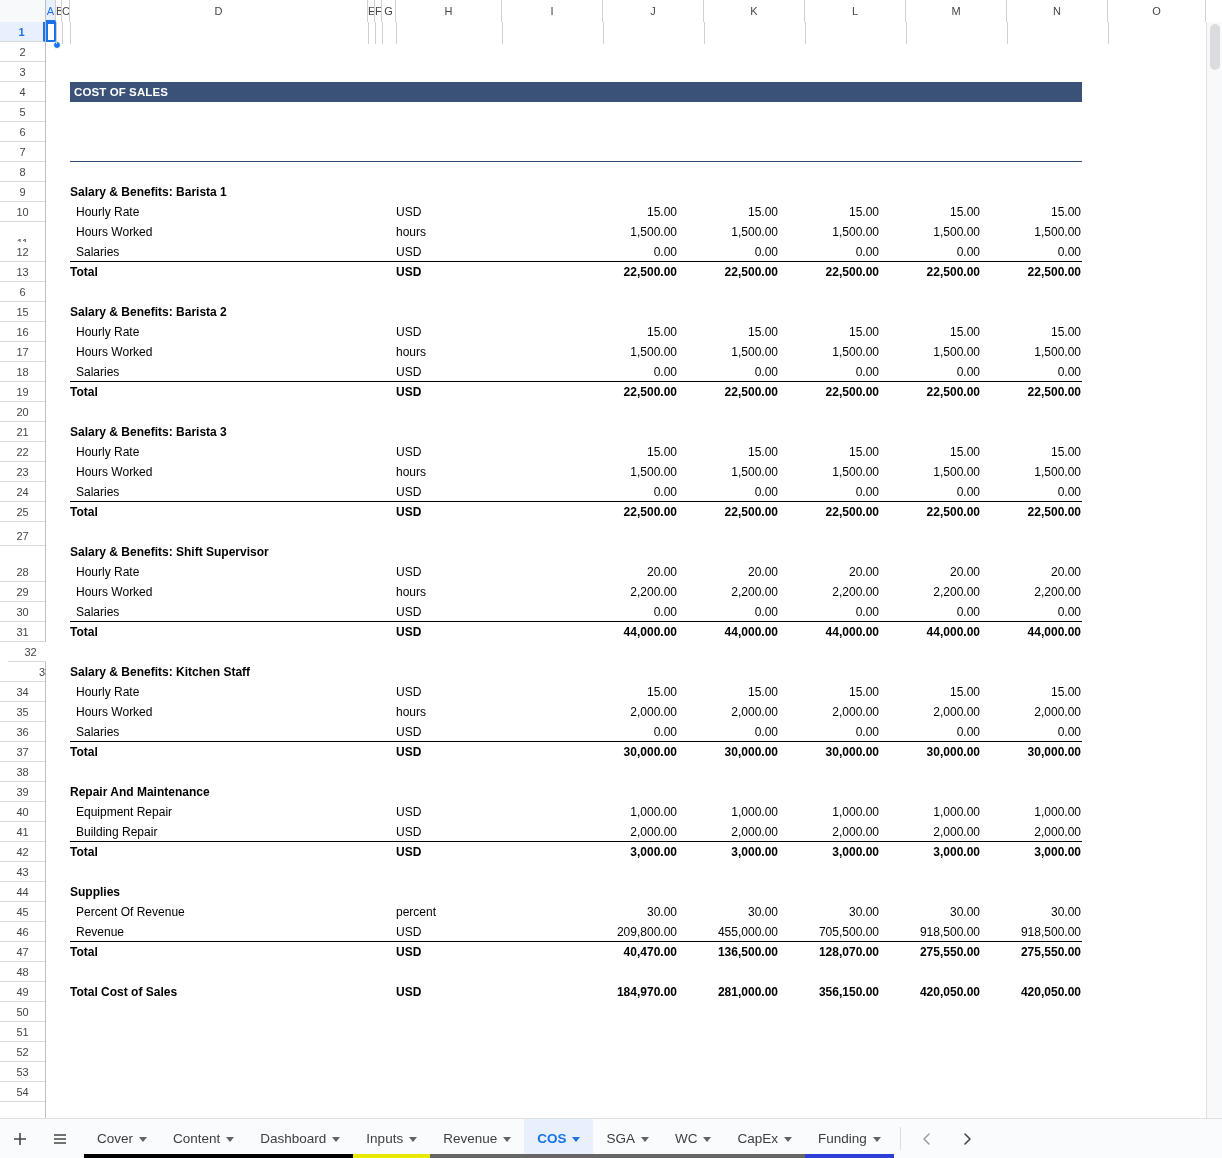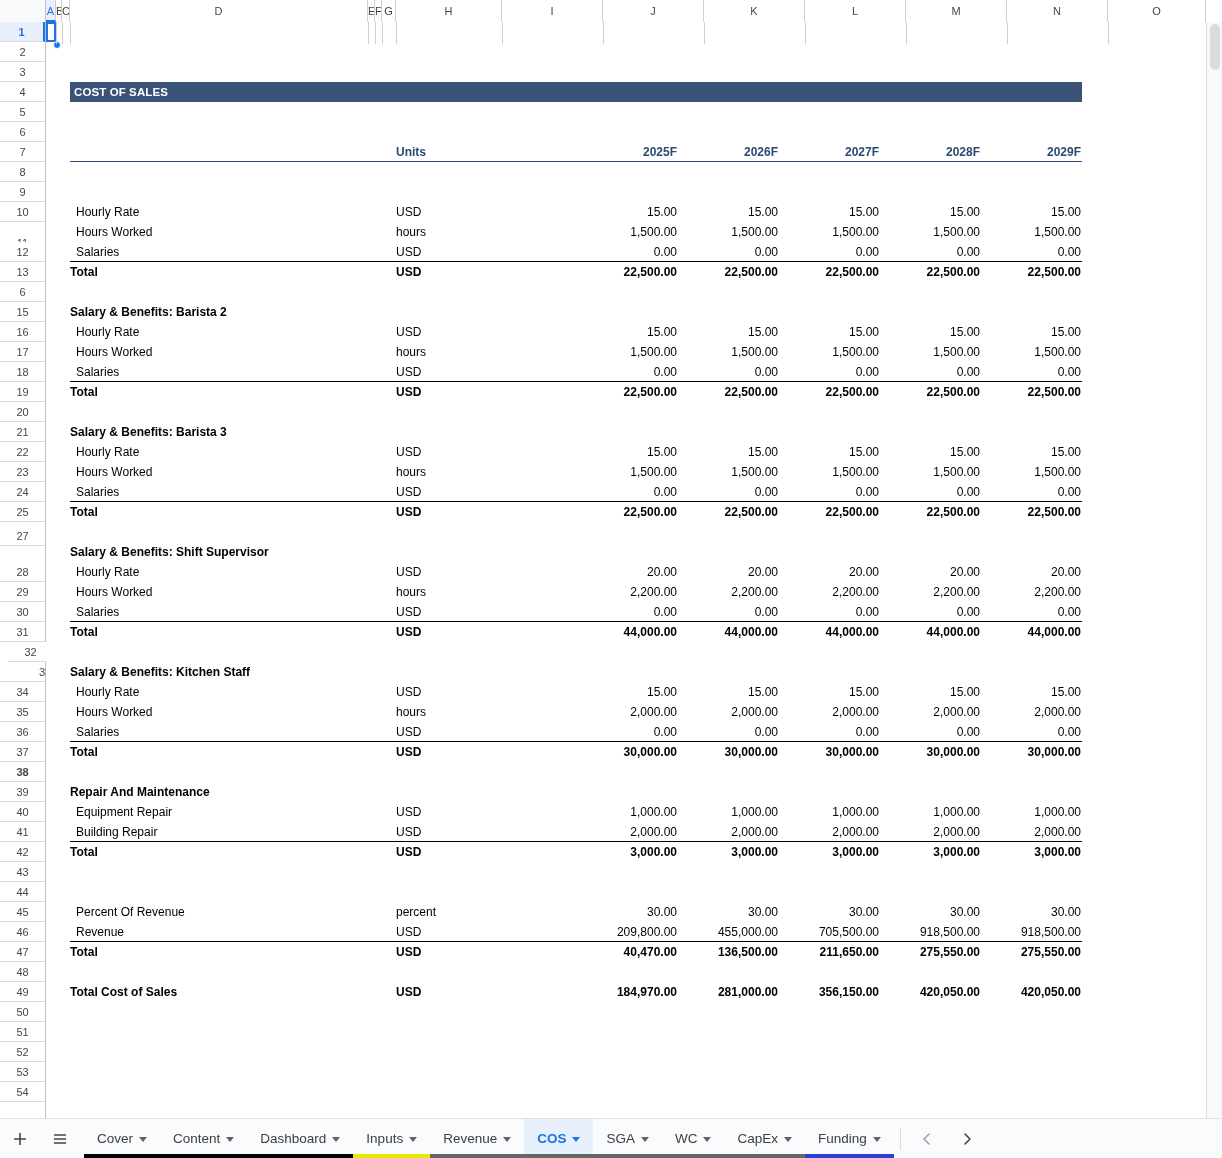--- a/index.html
+++ b/index.html
@@ -274,21 +274,21 @@
         <div class="rowcell" style="top: 540px;">28</div>
         <div class="rowcell" style="top: 560px;">29</div>
         <div class="rowcell" style="top: 580px;">30</div>
         <div class="rowcell" style="top: 600px;">31</div>
         <div class="rowcell" style="top: 620px; margin-left: 8px;">32</div>
         <div class="rowcell" style="top: 640px; padding-left: 39px;">33</div>
         <div class="rowcell" style="top: 660px;">34</div>
         <div class="rowcell" style="top: 680px;">35</div>
         <div class="rowcell" style="top: 700px;">36</div>
         <div class="rowcell" style="top: 720px;">37</div>
-        <div class="rowcell" style="top: 740px; font-weight: bold;">38</div>
+        <div class="rowcell" style="top: 740px;">38</div>
         <div class="rowcell" style="top: 760px;">39</div>
         <div class="rowcell" style="top: 780px;">40</div>
         <div class="rowcell" style="top: 800px;">41</div>
         <div class="rowcell" style="top: 820px;">42</div>
         <div class="rowcell" style="top: 840px;">43</div>
         <div class="rowcell" style="top: 860px;">44</div>
         <div class="rowcell" style="top: 880px;">45</div>
         <div class="rowcell" style="top: 900px;">46</div>
         <div class="rowcell" style="top: 920px;">47</div>
         <div class="rowcell" style="top: 940px;">48</div>
@@ -296,29 +296,24 @@
         <div class="rowcell" style="top: 980px;">50</div>
         <div class="rowcell" style="top: 1000px;">51</div>
         <div class="rowcell" style="top: 1020px;">52</div>
         <div class="rowcell" style="top: 1040px;">53</div>
         <div class="rowcell" style="top: 1060px;">54</div>
       </div>
 
     <div id="sheet">
       <div id="report">
           <div class="banner" style="top: 60px;">COST OF SALES</div>
-          <div class="row" style="top: 120px;">
-            <div class="units hdr">Units</div>
-            <div class="num hdr c0">2025F</div>
-            <div class="num hdr c1">2026F</div>
-            <div class="num hdr c2">2027F</div>
-            <div class="num hdr c3">2028F</div>
-            <div class="num hdr c4">2029F</div>
-          </div>
           <div class="hr-top" style="top: 139px;"></div>
+          <div class="row" style="top: 160px;">
+            <div class="lbl bold">Salary &amp; Benefits: Barista 1</div>
+          </div>
           <div class="row" style="top: 180px;">
             <div class="lbl indent">Hourly Rate</div>
             <div class="units">USD</div>
             <div class="num c0">15.00</div>
             <div class="num c1">15.00</div>
             <div class="num c2">15.00</div>
             <div class="num c3">15.00</div>
             <div class="num c4">15.00</div>
           </div>
           <div class="row" style="top: 200px;">
@@ -533,20 +528,23 @@
           <div class="hr-total" style="top: 819px;"></div>
           <div class="row" style="top: 820px;">
             <div class="lbl bold">Total</div>
             <div class="units bold">USD</div>
             <div class="num bold c0">3,000.00</div>
             <div class="num bold c1">3,000.00</div>
             <div class="num bold c2">3,000.00</div>
             <div class="num bold c3">3,000.00</div>
             <div class="num bold c4">3,000.00</div>
           </div>
+          <div class="row" style="top: 860px;">
+            <div class="lbl bold">Supplies</div>
+          </div>
           <div class="row" style="top: 880px;">
             <div class="lbl indent">Percent Of Revenue</div>
             <div class="units">percent</div>
             <div class="num c0">30.00</div>
             <div class="num c1">30.00</div>
             <div class="num c2">30.00</div>
             <div class="num c3">30.00</div>
             <div class="num c4">30.00</div>
           </div>
           <div class="row" style="top: 900px;">
@@ -557,21 +555,21 @@
             <div class="num c2">705,500.00</div>
             <div class="num c3">918,500.00</div>
             <div class="num c4">918,500.00</div>
           </div>
           <div class="hr-total" style="top: 919px;"></div>
           <div class="row" style="top: 920px;">
             <div class="lbl bold">Total</div>
             <div class="units bold">USD</div>
             <div class="num bold c0">40,470.00</div>
             <div class="num bold c1">136,500.00</div>
-            <div class="num bold c2">211,650.00</div>
+            <div class="num bold c2">128,070.00</div>
             <div class="num bold c3">275,550.00</div>
             <div class="num bold c4">275,550.00</div>
           </div>
           <div class="row" style="top: 960px;">
             <div class="lbl bold">Total Cost of Sales</div>
             <div class="units bold">USD</div>
             <div class="num bold c0">184,970.00</div>
             <div class="num bold c1">281,000.00</div>
             <div class="num bold c2">356,150.00</div>
             <div class="num bold c3">420,050.00</div>

